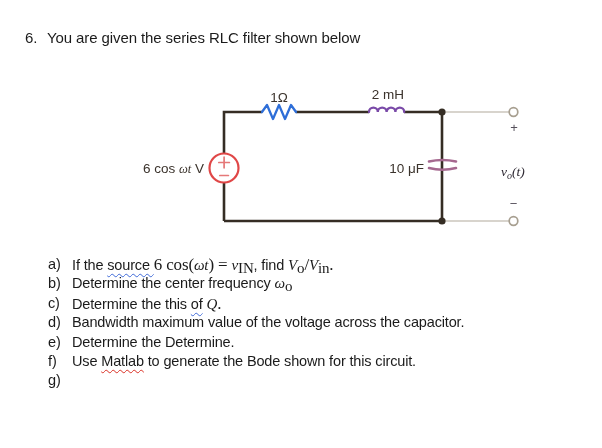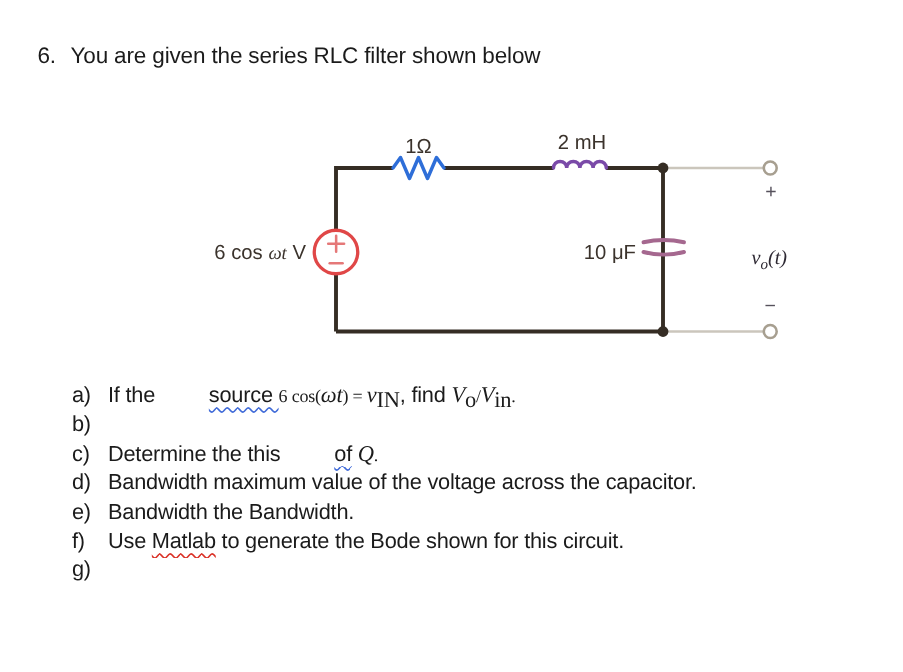--- a/index.html
+++ b/index.html
@@ -19,24 +19,24 @@
   .vsub{font-size:10px;}
   .pm{font-family:"Liberation Sans",sans-serif;font-size:13px;fill:#56515c;}
 
   
   .questions{position:absolute;left:48px;top:255px;width:540px;font-size:14.5px;
              color:#1b1b1b;letter-spacing:-0.15px;}
   .q-line{display:flex;height:19.4px;line-height:19.4px;white-space:pre;}
   .q-letter{width:24px;flex:0 0 24px;}
   .qp{}
   .qg{text-decoration-line:underline;text-decoration-style:wavy;
-      text-decoration-color:#3f6ad8;text-decoration-thickness:1px;text-underline-offset:3px;margin-left:32px;}
+      text-decoration-color:#3f6ad8;text-decoration-thickness:1px;text-underline-offset:3px;}
   .qsp{text-decoration-line:underline;text-decoration-style:wavy;
        text-decoration-color:#da3025;text-decoration-thickness:1px;text-underline-offset:3px;margin-top:48px;}
-  .qm{font-family:"Liberation Serif",serif;font-size:12px;margin-top:38px;}
+  .qm{font-family:"Liberation Serif",serif;font-size:17px;margin-top:38px;}
   .qmi{font-family:"Liberation Serif",serif;font-style:italic;font-size:15px;}
   .qmisub{font-family:"Liberation Serif",serif;font-size:15px;
           position:relative;top:3px;}
 </style>
 </head>
 <body>
 
 <div class="title">
   <span class="num">6.</span>
   <span>You are given the series RLC filter shown below</span>
@@ -77,19 +77,19 @@
 
   <text class="clabel" x="204" y="172.5" text-anchor="end" font-size="14"><tspan>6 cos </tspan><tspan class="citalic">ωt</tspan><tspan> V</tspan></text>
 
   <text class="pm" x="514" y="132" text-anchor="middle">+</text>
   <text class="pm" x="513.5" y="208" text-anchor="middle" font-size="14">−</text>
   <text class="vout" x="501" y="176"><tspan>v</tspan><tspan class="vsub" dy="3">o</tspan><tspan dy="-3">(t)</tspan></text>
 </svg>
 
 <div class="questions" id="questions">
     <div class="q-line"><span class="q-letter">a)</span><span class="q-text"><span class="qp">If the </span><span class="qg">source </span><span class="qm">6 cos(</span><span class="qmi">ωt</span><span class="qm">) = </span><span class="qmi">v</span><span class="qmisub">IN</span><span class="qp">, find </span><span class="qmi">V</span><span class="qmisub">o</span><span class="qm">/</span><span class="qmi">V</span><span class="qmisub">in</span><span class="qm">.</span></span></div>
-    <div class="q-line"><span class="q-letter">b)</span></div>
+    <div class="q-line"><span class="q-letter">b)</span><span class="q-text"><span class="qp">Determine the center frequency </span><span class="qmi">ω</span><span class="qmisub">o</span></span></div>
     <div class="q-line"><span class="q-letter">c)</span><span class="q-text"><span class="qp">Determine the this </span><span class="qg">of</span><span class="qp"> </span><span class="qmi">Q</span><span class="qm">.</span></span></div>
     <div class="q-line"><span class="q-letter">d)</span><span class="q-text"><span class="qp">Bandwidth maximum value of the voltage across the capacitor.</span></span></div>
-    <div class="q-line"><span class="q-letter">e)</span><span class="q-text"><span class="qp">Bandwidth the Bandwidth.</span></span></div>
+    <div class="q-line"><span class="q-letter">e)</span><span class="q-text"><span class="qp">Determine the Determine.</span></span></div>
     <div class="q-line"><span class="q-letter">f)</span><span class="q-text"><span class="qp">Use </span><span class="qsp">Matlab</span><span class="qp"> to generate the Bode shown for this circuit.</span></span></div>
     <div class="q-line"><span class="q-letter">g)</span></div>
   </div>
 
 </body></html>

